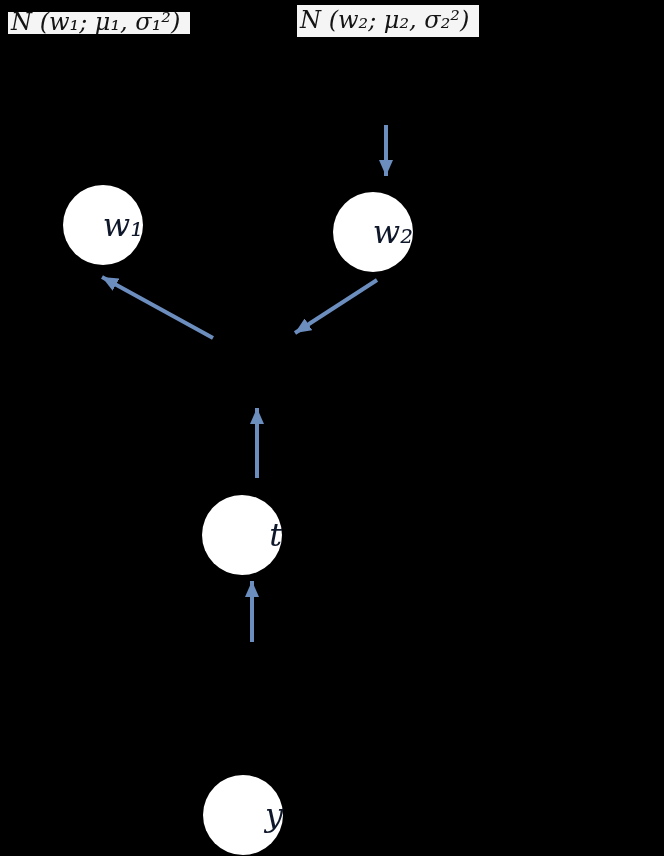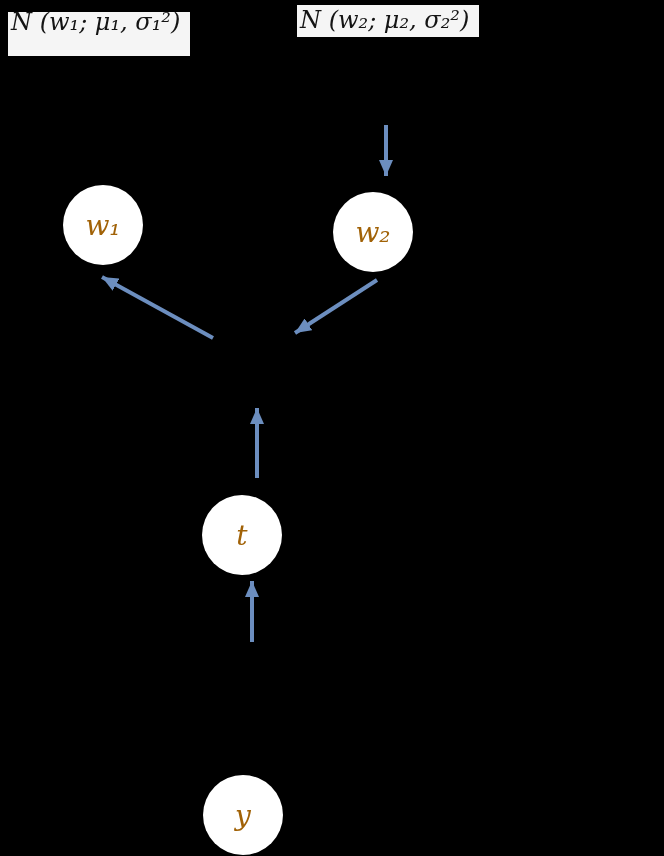--- a/index.html
+++ b/index.html
@@ -34,42 +34,42 @@
   }
   .prior-label .formula {
     position: relative;
     display: inline-block;
     line-height: 32px;
   }
   #prior-w1 {
     left: 8px;
     top: 12px;
     width: 176px;
-    height: 44px;
+    height: 22px;
   }
   #prior-w1 .formula { top: -6px; }
   #prior-w2 {
     left: 297px;
     top: 5px;
     width: 176px;
     height: 32px;
   }
   #prior-w2 .formula { top: -1px; }
   .node {
     position: absolute;
     width: 80px;
     height: 80px;
     border-radius: 50%;
     background: #ffffff;
-    color: #a16207;
+    color: #0f172a;
     display: flex;
     align-items: center;
-    justify-content: center;
+    justify-content: flex-end;
     font-style: italic;
-    font-size: 28px;
+    font-size: 32px;
   }
   #node-w1 { left: 63px;  top: 185px; }
   #node-w2 { left: 333px; top: 192px; }
   #node-t  { left: 202px; top: 495px; }
   #node-y  { left: 203px; top: 775px; }
 </style>
 </head>
 <body>
 
 <div class="canvas">

